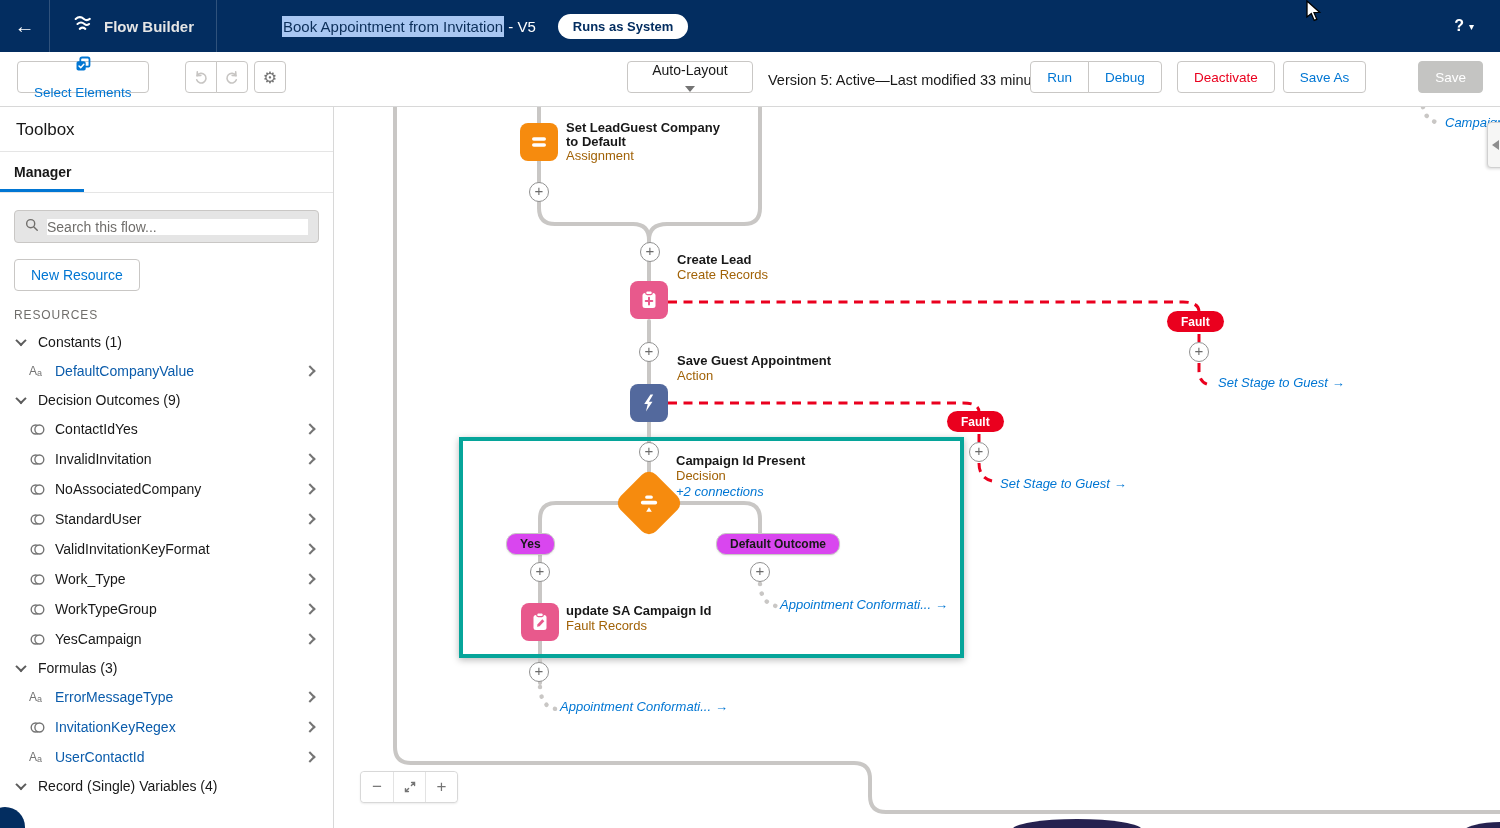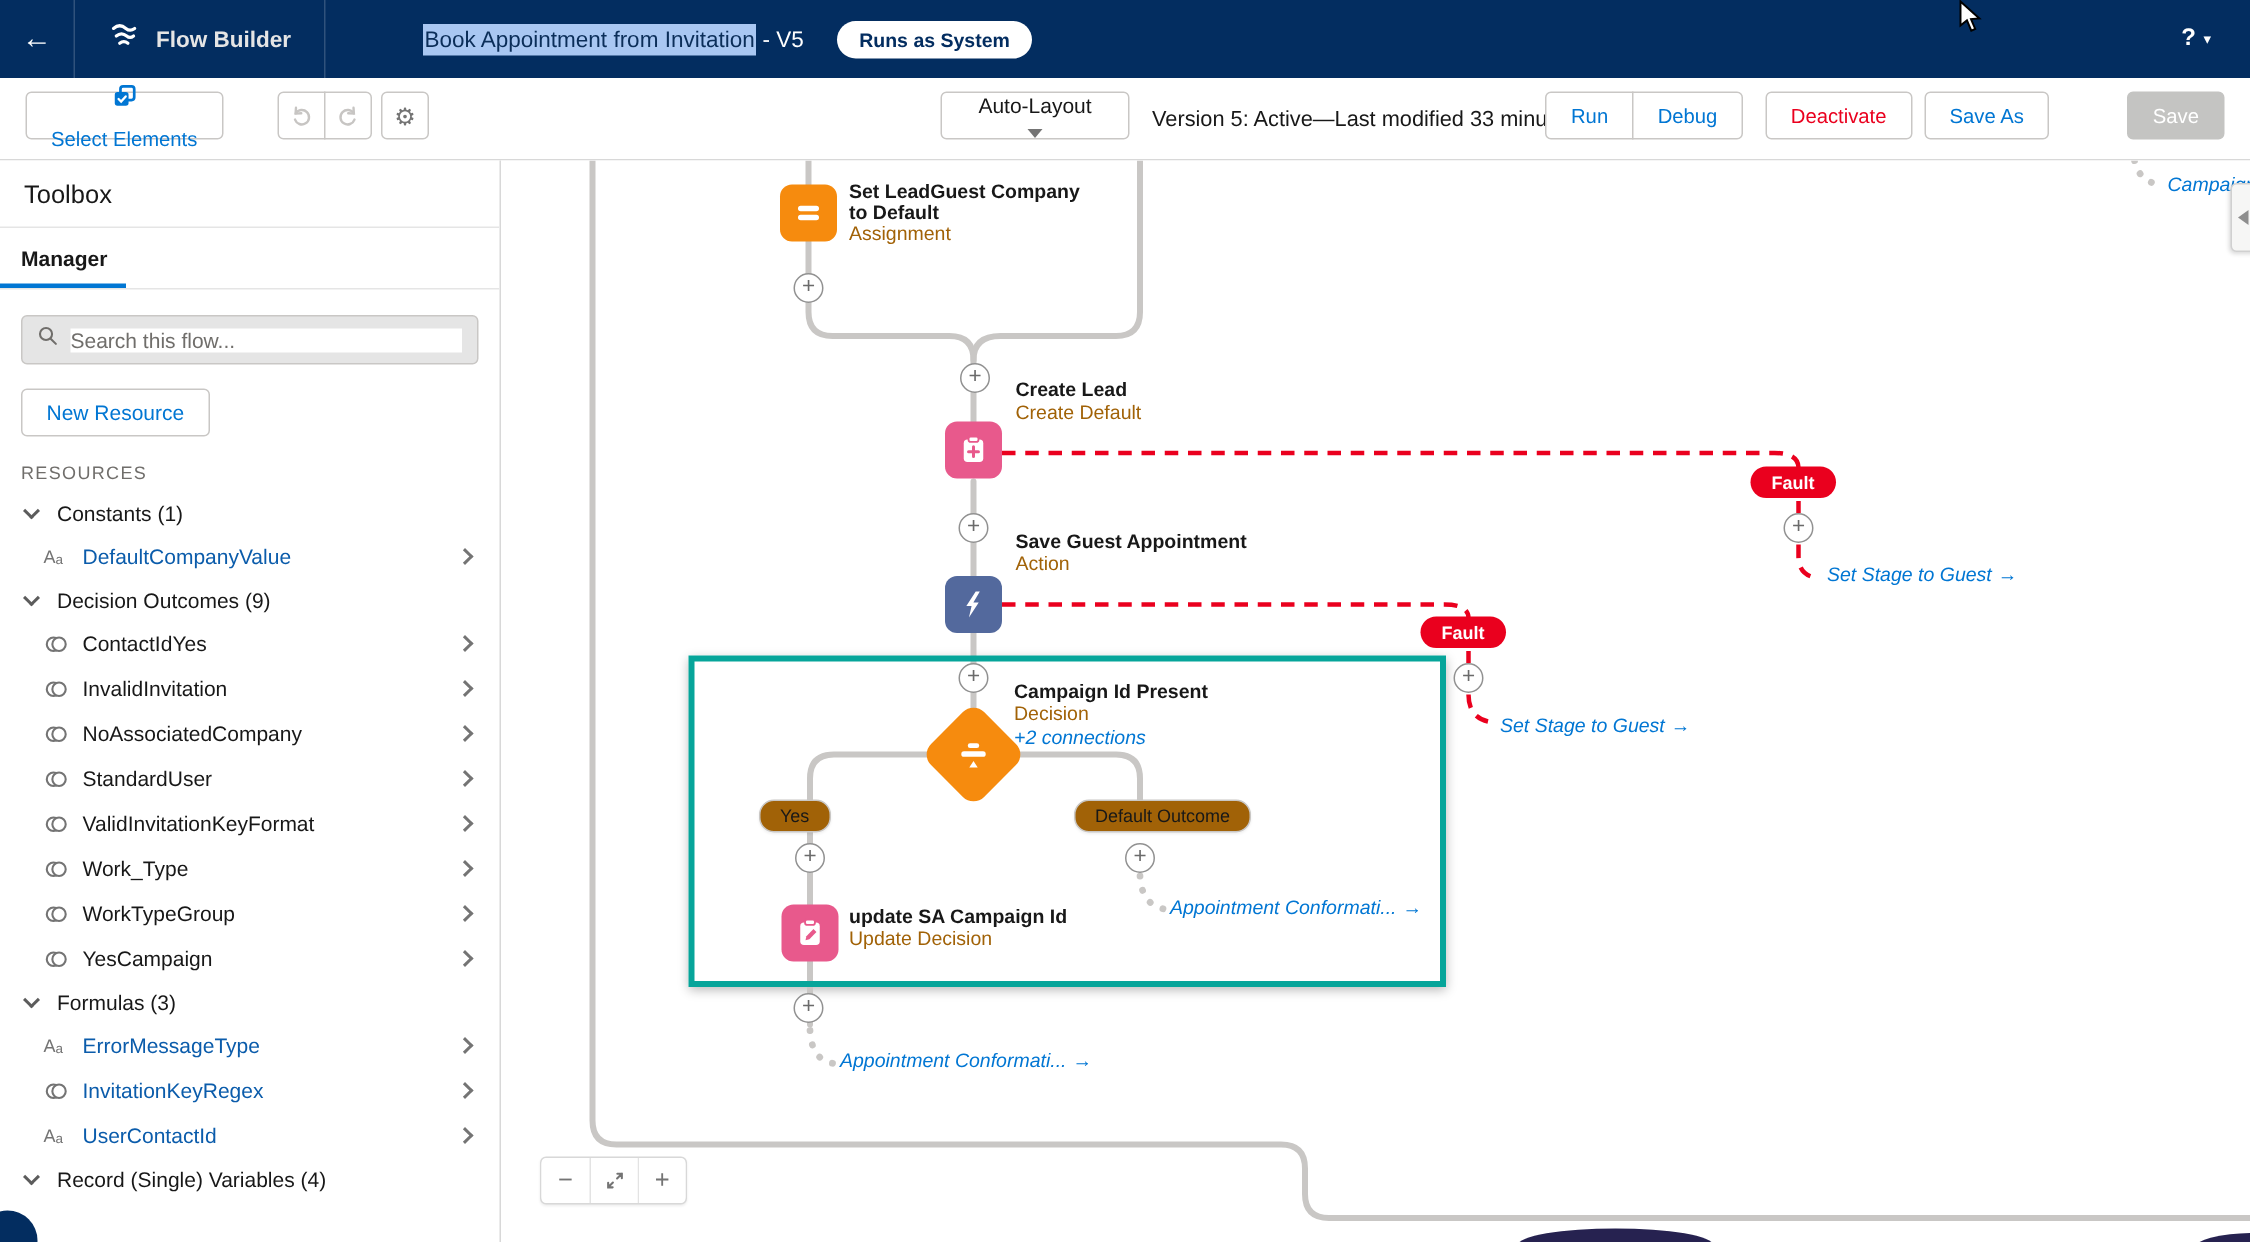--- a/index.html
+++ b/index.html
@@ -66,21 +66,21 @@
   .fnode.orange { background:#F68B0E; }
   .fnode.pink { background:#E8598C; }
   .fnode.steel { background:#53699D; }
   .diamond { position:absolute; width:50px; height:50px; background:#F68B0E; border-radius:10px; transform:rotate(45deg); z-index:6; display:flex; align-items:center; justify-content:center; cursor:pointer; }
   .diamond svg { transform:rotate(-45deg); }
   .plus { position:absolute; width:20px; height:20px; border-radius:50%; background:#fff; border:1.5px solid #919191; color:#6b6b6b; font-size:15px; line-height:16px; text-align:center; z-index:7; cursor:pointer; }
   .nlabel { position:absolute; z-index:6; }
   .ntitle { font-weight:bold; font-size:13px; line-height:13.5px; color:#181818; }
   .nsub { font-size:13px; line-height:14px; color:#a16207; margin-top:1px; }
   .nconn { font-size:13px; font-style:italic; color:#0176D3; margin-top:1px; cursor:pointer; }
-  .opill { position:absolute; background:#a16207; border:1px solid #C9C7C5; border-radius:10px; font-size:12px; font-weight:normal; color:#181818; padding:3px 13px; white-space:nowrap; z-index:6; box-shadow:0 1px 2px rgba(0,0,0,.07); }
+  .opill { position:absolute; background:#d946ef; border:1px solid #C9C7C5; border-radius:10px; font-size:12px; font-weight:bold; color:#181818; padding:3px 13px; white-space:nowrap; z-index:6; box-shadow:0 1px 2px rgba(0,0,0,.07); }
   .fault-pill { position:absolute; background:#EA001E; color:#fff; font-size:12px; font-weight:bold; border-radius:11px; padding:3.5px 14px; white-space:nowrap; z-index:6; }
   .goto { position:absolute; font-size:13px; font-style:italic; color:#0176D3; white-space:nowrap; z-index:6; cursor:pointer; }
   .goto .arr { margin-left:4px; }
   .zoomctl { position:absolute; left:26px; top:664px; display:flex; background:#fff; border:1px solid #D8D8D8; border-radius:4px; box-shadow:0 1px 2px rgba(0,0,0,.08); z-index:8; }
   .zbtn { width:32px; height:30px; display:flex; align-items:center; justify-content:center; color:#747474; font-size:17px; cursor:pointer; background:#fff; }
   .zbtn + .zbtn { border-left:1px solid #E3E3E3; }
   .zoomctl .zbtn:first-child { border-radius:4px 0 0 4px; }
   .zoomctl .zbtn:last-child { border-radius:0 4px 4px 0; }
   .panel-toggle { position:absolute; left:1153px; top:15px; width:24px; height:46px; background:#F6F6F5; border:1px solid #D0D0D0; border-radius:4px 0 0 4px; box-shadow:-1px 1px 3px rgba(0,0,0,.15); z-index:8; display:flex; align-items:center; cursor:pointer; }
   .panel-toggle .tri { width:0; height:0; border-top:5px solid transparent; border-bottom:5px solid transparent; border-right:7px solid #8E8E8E; margin-left:4px; }
@@ -373,34 +373,34 @@
       <path d="M9 16.8 l0.6-2.6 4.7-4.9 2 2 -4.7 4.9 z" fill="#E8598C"></path>
     </svg>
   </div>
 
   <div class="nlabel" style="left:232px;top:14px;width:168px;">
     <div class="ntitle">Set LeadGuest Company to Default</div>
     <div class="nsub">Assignment</div>
   </div>
   <div class="nlabel" style="left:343px;top:146px;">
     <div class="ntitle">Create Lead</div>
-    <div class="nsub">Create Default</div>
+    <div class="nsub">Create Records</div>
   </div>
   <div class="nlabel" style="left:343px;top:247px;">
     <div class="ntitle">Save Guest Appointment</div>
     <div class="nsub">Action</div>
   </div>
   <div class="nlabel" style="left:342px;top:347px;">
     <div class="ntitle">Campaign Id Present</div>
     <div class="nsub">Decision</div>
     <div class="nconn">+2 connections</div>
   </div>
   <div class="nlabel" style="left:232px;top:497px;">
     <div class="ntitle">update SA Campaign Id</div>
-    <div class="nsub">Update Decision</div>
+    <div class="nsub">Fault Records</div>
   </div>
 
   <div class="opill" style="left:172px;top:426px;">Yes</div>
   <div class="opill" style="left:382px;top:426px;">Default Outcome</div>
 
   <div class="fault-pill" style="left:833px;top:204px;">Fault</div>
   <div class="fault-pill" style="left:613px;top:304px;">Fault</div>
 
   <div class="plus" style="left:195px;top:75px;"><span>+</span></div>
   <div class="plus" style="left:306px;top:135px;"><span>+</span></div>

